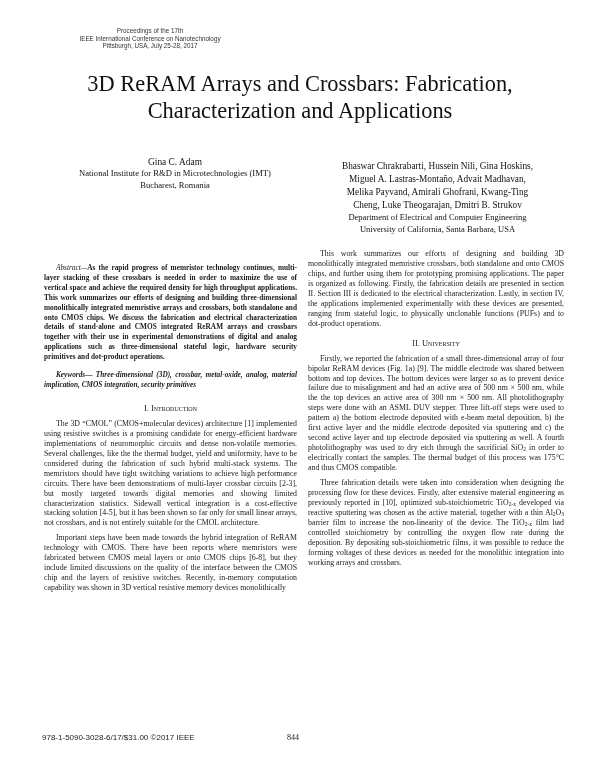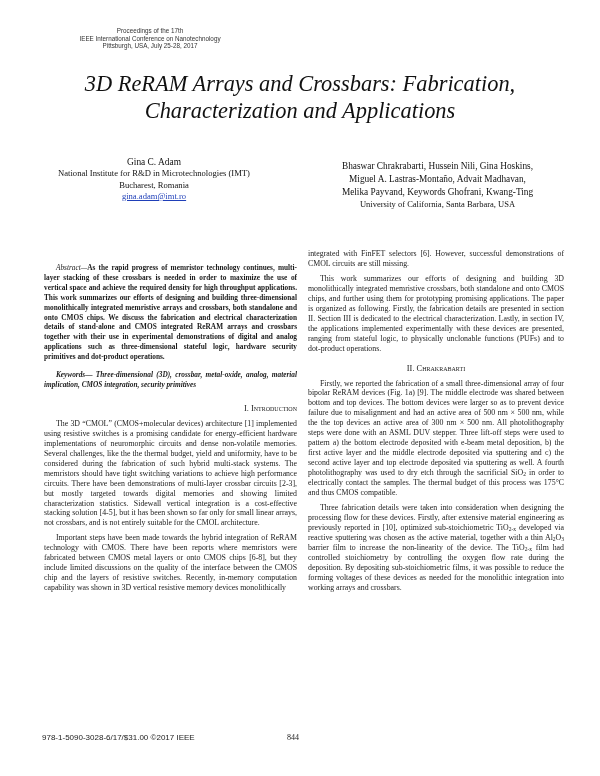--- a/index.html
+++ b/index.html
@@ -6,24 +6,24 @@
     html, body { width: 600px; height: 776px; background: #ffffff; overflow: hidden; }
     body { position: relative; font-family: "Liberation Serif", serif; color: #111; }
 
     .proceedings {
       position: absolute; left: 0; top: 27px; width: 300px;
       text-align: center; font-family: "Liberation Sans", sans-serif;
       font-size: 6.3px; line-height: 7.6px; color: #333;
     }
     .title {
       position: absolute; left: 0; top: 70px; width: 600px;
-      text-align: center; font-size: 22.4px; line-height: 27px; color: #111; font-style: italic;
+      text-align: center; font-size: 22.4px; line-height: 27px; color: #111;
     }
     .author-left {
-      position: absolute; left: 24px; top: 157px; width: 260px;
+      position: absolute; left: 45px; top: 157px; width: 260px;
       text-align: center; font-size: 8.6px; line-height: 11.3px;
     }
     .author-left .name { font-size: 9.4px; }
     .author-left .email { color: #1f3fb8; text-decoration: underline; }
     .author-right {
       position: absolute; left: 305px; top: 160px; width: 265px;
       text-align: center; font-size: 9.3px; line-height: 13px;
     }
     .author-right .dept { font-size: 8.5px; line-height: 11.5px; }
 
@@ -35,21 +35,21 @@
     .col-right { left: 308px; top: 249px; width: 256px; }
     .col p { text-indent: 12px; margin-bottom: 5px; }
     .abstract { font-weight: bold; font-size: 7.3px; line-height: 9.9px; }
     .abstract .lead { font-style: italic; font-weight: normal; }
     .keywords { font-weight: bold; font-style: italic; font-size: 7.3px; line-height: 9.9px; margin-top: 8px; }
     .section-heading {
       text-align: center; font-size: 8.4px; line-height: 10px;
       margin: 10px 0 5px 0; text-indent: 0 !important;
     }
     .section-heading .sc { font-variant: small-caps; }
-    .col-left .section-heading { margin-top: 14px; text-align: right; }
+    .col-left .section-heading { margin-top: 14px; }
 
     .footer-left {
       position: absolute; left: 42px; top: 733px;
       font-family: "Liberation Sans", sans-serif; font-size: 8px; color: #222;
     }
     .footer-page {
       position: absolute; left: 287px; top: 733px;
       font-family: Liberation Serif, serif; font-size: 8px; color: #222;
     }
     sub { font-size: 5.5px; vertical-align: -1px; line-height: 0; }
@@ -65,50 +65,50 @@
 
 <div class="title">
   <div>3D ReRAM Arrays and Crossbars: Fabrication,</div>
   <div>Characterization and Applications</div>
 </div>
 
 <div class="author-left">
   <div class="name">Gina C. Adam</div>
   <div>National Institute for R&amp;D in Microtechnologies (IMT)</div>
   <div>Bucharest, Romania</div>
-  <div><span class="email">gina.adam@imt.ro</span></div>
 </div>
 
 <div class="author-right">
   <div>Bhaswar Chrakrabarti, Hussein Nili, Gina Hoskins,</div>
   <div>Miguel A. Lastras-Montaño, Advait Madhavan,</div>
-  <div>Melika Payvand, Keywords Ghofrani, Kwang-Ting</div>
+  <div>Melika Payvand, Amirali Ghofrani, Kwang-Ting</div>
+  <div>Cheng, Luke Theogarajan, Dmitri B. Strukov</div>
+  <div class="dept">Department of Electrical and Computer Engineering</div>
   <div class="dept">University of California, Santa Barbara, USA</div>
 </div>
 
 <div class="col col-left">
   <p class="abstract">
     <span class="lead">Abstract—</span><span>As the rapid progress of memristor technology continues, multi-layer stacking of these crossbars is needed in order to maximize the use of vertical space and achieve the required density for high throughput applications. This work summarizes our efforts of designing and building three-dimensional monolithically integrated memristive arrays and crossbars, both standalone and onto CMOS chips. We discuss the fabrication and electrical characterization details of stand-alone and CMOS integrated ReRAM arrays and crossbars together with their use in experimental demonstrations of digital and analog applications such as three-dimensional stateful logic, hardware security primitives and dot-product operations.</span>
   </p>
   <p class="keywords">
     <span>Keywords—</span><span> Three-dimensional (3D), crossbar, metal-oxide, analog, material implication, CMOS integration, security primitives</span>
   </p>
   <div class="section-heading">
     <span>I.</span>
     <span class="sc">Introduction</span>
   </div>
   <p>The 3D “CMOL” (CMOS+molecular devices) architecture [1] implemented using resistive switches is a promising candidate for energy-efficient hardware implementations of neuromorphic circuits and dense non-volatile memories. Several challenges, like the the thermal budget, yield and uniformity, have to be considered during the fabrication of such hybrid multi-stack systems. The memristors should have tight switching variations to achieve high performance circuits. There have been demonstrations of multi-layer crossbar circuits [2-3], but mostly targeted towards digital memories and showing limited characterization statistics. Sidewall vertical integration is a cost-effective stacking solution [4-5], but it has been shown so far only for small linear arrays, not crossbars, and is not entirely suitable for the CMOL architecture.</p>
   <p>Important steps have been made towards the hybrid integration of ReRAM technology with CMOS. There have been reports where memristors were fabricated between CMOS metal layers or onto CMOS chips [6-8], but they include limited discussions on the quality of the interface between the CMOS chip and the layers of resistive switches. Recently, in-memory computation capability was shown in 3D vertical resistive memory devices monolithically</p>
 </div>
 
 <div class="col col-right">
-  <p style="text-indent:0">integrated with FinFET selectors [6]. However, successful demonstrations of CMOL circuits are still missing.</p>
   <p>This work summarizes our efforts of designing and building 3D monolithically integrated memristive crossbars, both standalone and onto CMOS chips, and further using them for prototyping promising applications. The paper is organized as following. Firstly, the fabrication details are presented in section II. Section III is dedicated to the electrical characterization. Lastly, in section IV, the applications implemented experimentally with these devices are presented, ranging from stateful logic, to physically unclonable functions (PUFs) and to dot-product operations.</p>
   <div class="section-heading">
     <span>II.</span>
-    <span class="sc">Chrakrabarti</span>
+    <span class="sc">University</span>
   </div>
   <p><span>Firstly, we reported the fabrication of a small three-dimensional array of four bipolar ReRAM devices (Fig. 1a) [9]. The middle electrode was shared between bottom and top devices. The bottom devices were larger so as to prevent device failure due to misalignment and had an active area of 500 nm × 500 nm, while the the top devices an active area of 300 nm × 500 nm. All photolithography steps were done with an ASML DUV stepper. Three lift-off steps were used to pattern a) the bottom electrode deposited with e-beam metal deposition, b) the first active layer and the middle electrode deposited via sputtering and c) the second active layer and top electrode deposited via sputtering as well. A fourth photolithography was used to dry etch through the sacrificial SiO</span><sub>2</sub><span> in order to electrically contact the samples. The thermal budget of this process was 175°C and thus CMOS compatible.</span></p>
   <p><span>Three fabrication details were taken into consideration when designing the processing flow for these devices. Firstly, after extensive material engineering as previously reported in [10], optimized sub-stoichiometric TiO</span><sub>2-x</sub><span> developed via reactive sputtering was chosen as the active material, together with a thin Al</span><sub>2</sub><span>O</span><sub>3</sub><span> barrier film to increase the non-linearity of the device. The TiO</span><sub>2-x</sub><span> film had controlled stoichiometry by controlling the oxygen flow rate during the deposition. By depositing sub-stoichiometric films, it was possible to reduce the forming voltages of these devices as needed for the monolithic integration into working arrays and crossbars.</span></p>
 </div>
 
 <div class="footer-left">978-1-5090-3028-6/17/$31.00 ©2017 IEEE</div>
 <div class="footer-page">844</div>
 
 </body></html>

